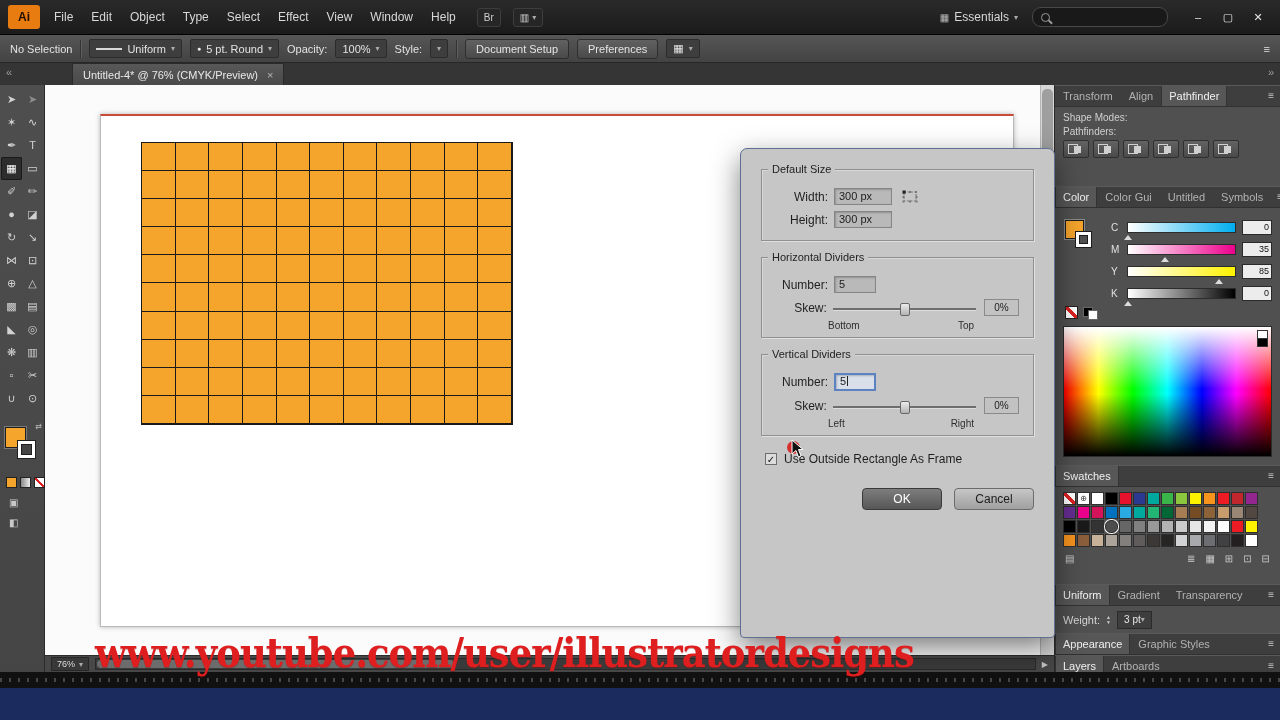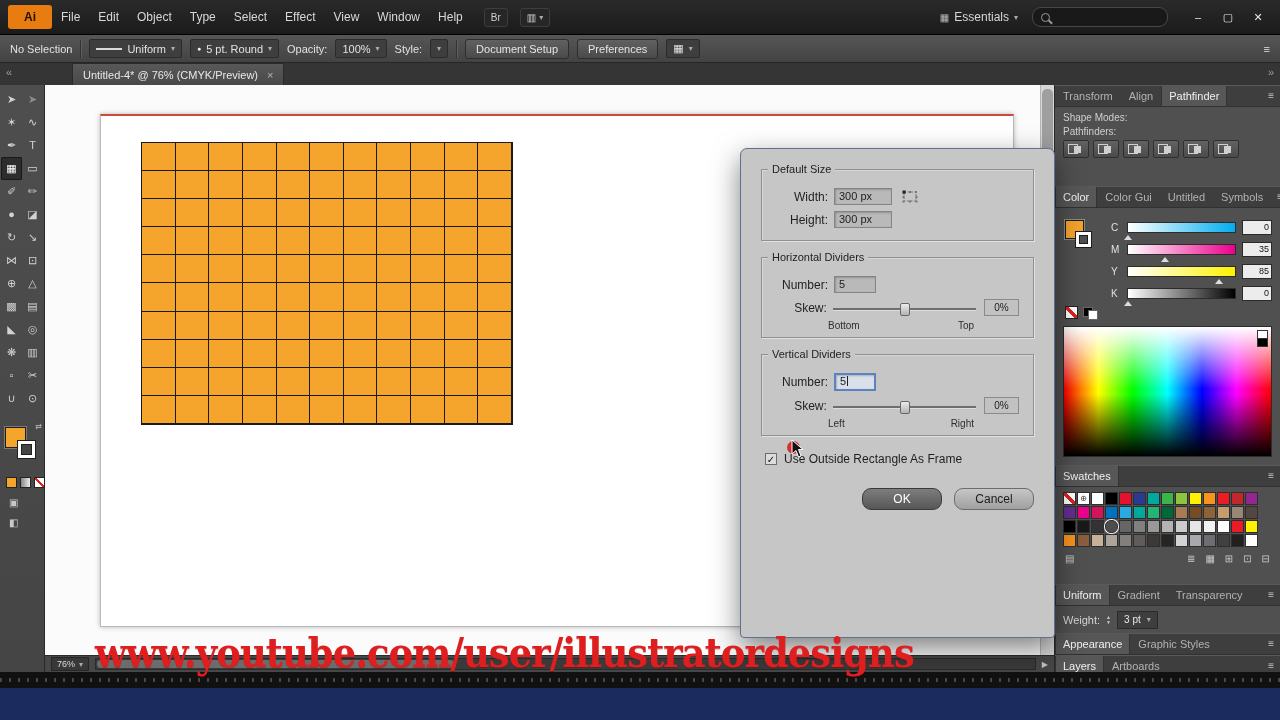--- a/index.html
+++ b/index.html
@@ -1,19 +1,19 @@
 <!DOCTYPE html>
 <html><head>
 <meta charset="utf-8">
 <style>
   html,body{margin:0;padding:0;background:#000}
   .app{position:relative;width:1280px;height:720px;background:#3f3f3f;font-family:"Liberation Sans",sans-serif;overflow:hidden}
   
   .menubar{position:absolute;left:0;top:0;width:100%;height:35px;background:linear-gradient(#2a2a2a,#1b1b1b);display:flex;align-items:center;color:#d8d8d8;font-size:12px;border-bottom:1px solid #000;box-sizing:border-box;padding:0 8px}
-  .ailogo{width:44px;height:24px;background:#e87c10;color:#241000;font-weight:bold;font-size:12px;display:flex;align-items:center;justify-content:center;border-radius:3px;margin-right:0}
+  .ailogo{width:32px;height:24px;background:#e87c10;color:#241000;font-weight:bold;font-size:12px;display:flex;align-items:center;justify-content:center;border-radius:3px;margin-right:5px}
   .menu-items{display:flex}
   .menu-item{padding:0 9px;line-height:35px}
   .mbicon{margin-left:12px;color:#cfcfcf;font-size:10px;padding:3px 6px;border:1px solid #3d3d3d;border-radius:3px;background:#262626;display:flex;gap:3px;align-items:center}
   .mbspacer{flex:1}
   .workspace{display:flex;align-items:center;gap:5px;margin-right:14px}
   .wsicon{font-size:10px;color:#bbb}
   .chev{font-size:8px;color:#aaa}
   .searchbox{width:118px;height:18px;background:#191919;border:1px solid #484848;border-radius:9px;display:flex;align-items:center;padding:0 8px;margin-right:16px}
   .mag{width:7px;height:7px;border:1.5px solid #9a9a9a;border-radius:50%;position:relative}
   .mag::after{content:"";position:absolute;width:5px;height:1.5px;background:#9a9a9a;right:-4px;bottom:-2px;transform:rotate(45deg)}
@@ -100,21 +100,21 @@
   .swgrid{display:grid;grid-template-columns:repeat(14,13px);gap:1px}
   .sw{width:13px;height:13px;border:1px solid #2e2e2e;box-sizing:border-box;font-size:8px;line-height:11px;text-align:center;color:#333}
   .sw.none{background:linear-gradient(45deg,transparent 40%,#d22 40%,#d22 60%,transparent 60%),#fff}
   .sw.reg{background:#fff}
   .sw.sel{box-shadow:0 0 0 1px #f2f2f2;border-radius:6px}
   .swicons{display:flex;gap:10px;margin-top:6px;padding:0 2px;color:#c9c9c9;font-size:10px;justify-content:flex-end}
   .swicons .swicon:first-child{margin-right:auto}
   .stroke-body{height:27px;display:flex;align-items:center;padding:0 8px;gap:6px;box-sizing:border-box}
   .wlabel{font-size:11px;color:#d5d5d5}
   .stepper{display:flex;flex-direction:column;line-height:4px;font-size:5px;color:#ccc;gap:1px}
-  .wbox{display:flex;align-items:center;gap:6px;background:#3e3e3e;border:1px solid #2a2a2a;height:16px;padding:0 6px;font-size:10px;color:#e8e8e8}
+  .wbox{display:flex;align-items:center;background:#3e3e3e;border:1px solid #2a2a2a;height:16px;padding:0 6px;font-size:10px;color:#e8e8e8}
   
   .strip{position:absolute;left:0;top:672px;width:100%;height:16px;background:#111}
   .strip::after{content:"";position:absolute;left:0;top:6px;height:4px;width:100%;background:repeating-linear-gradient(90deg,rgba(235,235,235,.55) 0 2px,transparent 2px 9px);opacity:.45}
   .navy{position:absolute;left:0;top:688px;width:100%;height:32px;background:#1c2b5e}
   
   .dialog{position:absolute;left:740px;top:148px;width:315px;height:490px;background:#c6c6c6;border:1px solid #5f7090;border-radius:7px 7px 4px 4px;box-shadow:0 10px 28px rgba(0,0,0,.5);z-index:40;box-sizing:border-box;overflow:hidden}
   .dlg-title{height:24px;background:linear-gradient(#c8d2de,#9badc2);border-bottom:1px solid #7788a0;display:flex;align-items:center;padding:0 10px;font-size:12px;color:#1c2736}
   .dlg-body{padding:20px 20px 0;font-size:12px;color:#1f1f1f}
   .dgroup{position:relative;border:1px solid #909090;box-shadow:1px 1px 0 rgba(255,255,255,.45),inset 1px 1px 0 rgba(255,255,255,.3);padding:12px 8px 6px;margin-bottom:16px}
   .dlegend{position:absolute;top:-7px;left:6px;background:#c6c6c6;padding:0 4px;font-size:11px;color:#222}
@@ -127,21 +127,21 @@
   .reficon{margin-left:8px;display:flex;align-items:center}
   .slider{position:relative;width:146px;height:12px;margin-right:8px}
   .slider .track{position:absolute;left:0;right:0;top:6px;height:2px;background:#6e6e6e;box-shadow:0 1px 0 rgba(255,255,255,.4)}
   .slider .thumb{position:absolute;left:50%;top:1px;width:8px;height:11px;margin-left:-4px;background:linear-gradient(#ececec,#b3b3b3);border:1px solid #676767;border-radius:2px}
   .pctbox{width:34px;height:15px;background:#c2c2c2;border:1px solid #8a8a8a;text-align:center;font-size:10px;line-height:15px;color:#222}
   .minmax{display:flex;justify-content:space-between;margin-left:58px;width:146px;font-size:10px;color:#2e2e2e;margin-top:-2px}
   .cbrow{display:flex;align-items:center;gap:7px;margin:8px 0 0 4px}
   .cb{width:12px;height:12px;background:#dcdcdc;border:1px solid #6d6d6d;font-size:10px;line-height:11px;text-align:center;color:#111;box-sizing:border-box}
   .cblabel{font-size:12px;color:#1f1f1f}
   .btnrow{display:flex;justify-content:flex-end;gap:12px;margin-top:22px}
-  .dbtn{width:80px;height:22px;border-radius:9px;font-size:12px;font-family:inherit}
+  .dbtn{width:80px;height:22px;border-radius:4px;font-size:12px;font-family:inherit}
   .dbtn.ok{background:linear-gradient(#7d7d7d,#575757);border:1px solid #3a3a3a;color:#fff}
   .dbtn.cancel{background:linear-gradient(#c6c6c6,#a0a0a0);border:1px solid #6c6c6c;color:#1c1c1c}
   
   .watermark{position:absolute;left:95px;top:628px;z-index:80;font-family:"DejaVu Serif",serif;font-weight:bold;font-size:37px;letter-spacing:-1px;transform:scaleY(1.12);transform-origin:left top;text-shadow:0 1px 0 rgba(120,0,0,.35);white-space:nowrap}
   .cursor{position:absolute;left:785px;top:437px;z-index:90;width:26px;height:26px}
   .clickdot{position:absolute;left:2px;top:4px;width:13px;height:13px;border-radius:50%;background:rgba(214,30,30,.9)}
   .cursor svg{position:absolute;left:6px;top:2px}
 </style>
 </head>
 <body>

